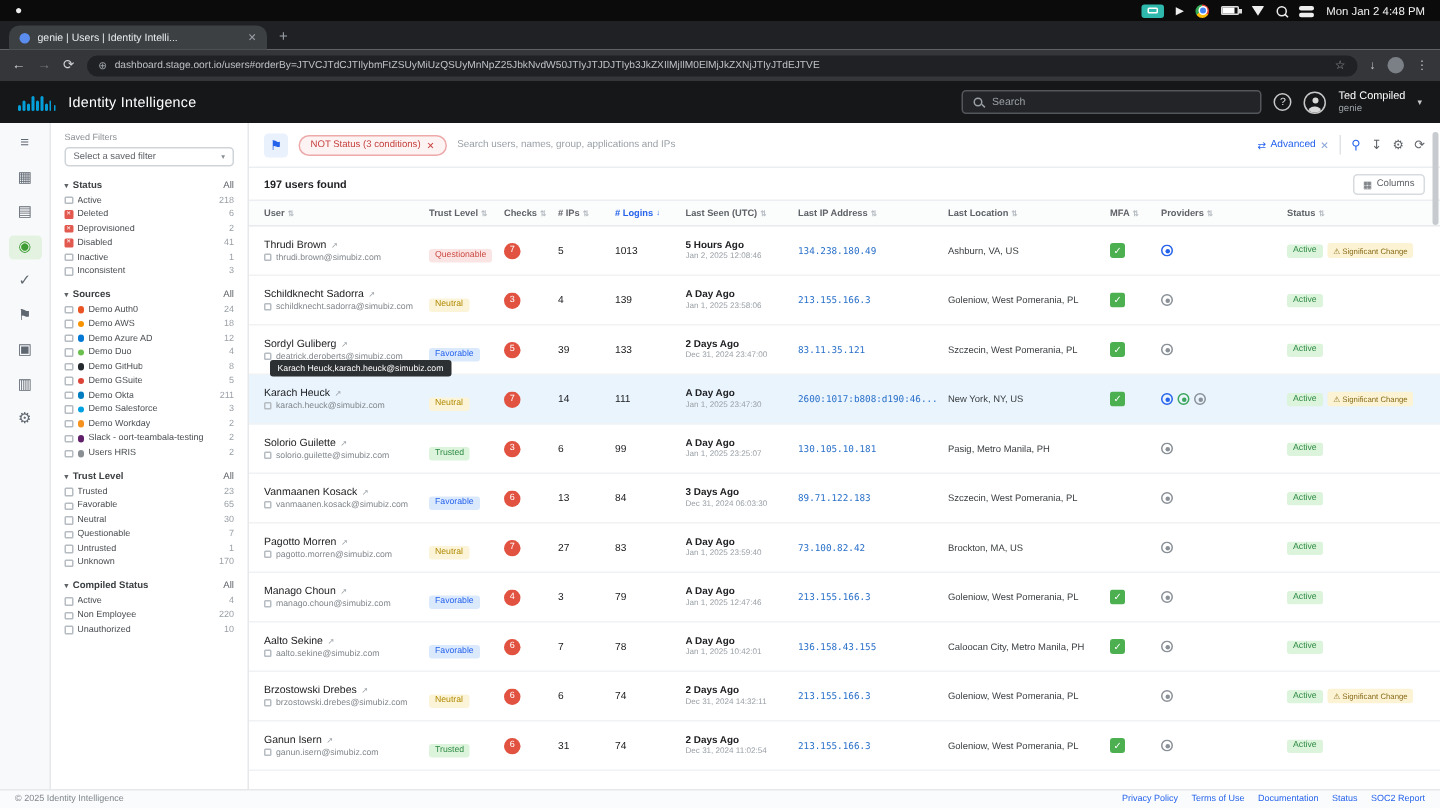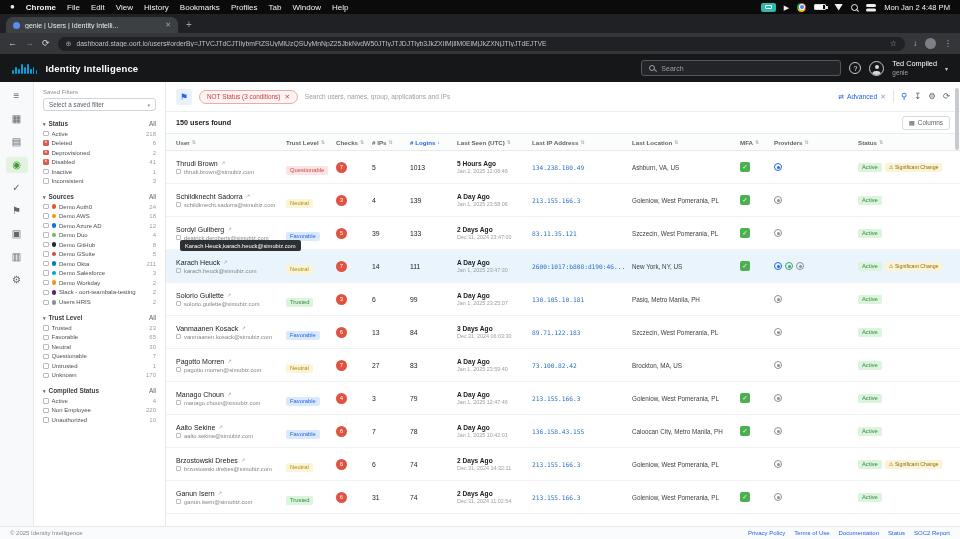--- a/index.html
+++ b/index.html
@@ -43,21 +43,21 @@
   .tune{font-size:7px;color:#9aa0a6;}
   .url{flex:1;white-space:nowrap;overflow:hidden;text-overflow:ellipsis;}
   .star{color:#9aa0a6;font-size:8px;}
   .ticon{font-size:8px;color:#c3c6ca;line-height:1;}
   .tavatar{width:11px;height:11px;border-radius:50%;background:#7b7f86;}
 
   
   .appheader{height:28px;background:#161719;display:flex;align-items:center;padding:0 12px;gap:8px;color:#fff;}
   .ciscobars{display:flex;align-items:flex-end;gap:1.4px;height:11px;}
   .ciscobars i{width:1.6px;background:#049fd9;display:block;border-radius:1px;}
-  .brand{font-size:9.5px;font-weight:bold;letter-spacing:.2px;text-align:center;}
+  .brand{font-size:9.5px;font-weight:normal;letter-spacing:.2px;text-align:center;}
   .ah-spacer{flex:1;}
   .hsearch{width:200px;height:16px;border:1px solid #53565a;border-radius:3px;background:#222427;display:flex;align-items:center;gap:6px;padding:0 7px;color:#9aa0a6;font-size:7px;}
   .magd{position:relative;width:6px;height:6px;border:1.1px solid #9aa0a6;border-radius:50%;flex:none;}
   .magd::after{content:'';position:absolute;right:-2.3px;bottom:-1.3px;width:3px;height:1.1px;background:#9aa0a6;transform:rotate(45deg);}
   .help{width:12px;height:12px;border:1px solid #c8c8c8;border-radius:50%;display:flex;align-items:center;justify-content:center;font-size:7px;color:#e8e8e8;}
   .avatar2{position:relative;width:15px;height:15px;border:1px solid #c8c8c8;border-radius:50%;overflow:hidden;flex:none;}
   .avatar2 .head{position:absolute;left:50%;top:3px;width:4.5px;height:4.5px;margin-left:-2.25px;border-radius:50%;background:#d8d8d8;}
   .avatar2 .body{position:absolute;left:50%;bottom:-1px;width:9px;height:5px;margin-left:-4.5px;border-radius:4px 4px 0 0;background:#d8d8d8;}
   .ublock{line-height:1.15;}
   .uname{font-size:7.3px;}
@@ -135,32 +135,20 @@
 
   .footer{height:13px;background:#fafbfc;border-top:1px solid #e6e8ea;display:flex;align-items:center;padding:0 10px;font-size:6px;color:#80868b;}
   .flinks{margin-left:auto;display:flex;gap:9px;}
   .flink{color:#2563eb;}
 </style>
 </head>
 <body>
 
 <div class="menubar">
   <span class="mb-glyph" style="font-size:8px;">●</span>
-  <span style="display:flex;gap:11px;">
-      <span class="mi bold">Chrome</span>
-      <span class="mi">File</span>
-      <span class="mi">Edit</span>
-      <span class="mi">View</span>
-      <span class="mi">History</span>
-      <span class="mi">Bookmarks</span>
-      <span class="mi">Profiles</span>
-      <span class="mi">Tab</span>
-      <span class="mi">Window</span>
-      <span class="mi">Help</span>
-    </span>
   <span class="mb-spacer"></span>
   <span class="mb-status">
     <span class="screenpill">
         <i></i>
       </span>
     <span class="mb-glyph">▶</span>
     <span class="chromelogo">
         <i></i>
       </span>
     <span class="bat">
@@ -452,21 +440,21 @@
         <span style="color:#8aa6d8;">✕</span>
       </span>
       <span class="vdiv"></span>
       <span class="mic blue">⚲</span>
       <span class="mic">↧</span>
       <span class="mic">⚙</span>
       <span class="mic">⟳</span>
     </div>
 
     <div class="results">
-      <span class="rcount">150 users found</span>
+      <span class="rcount">197 users found</span>
       <span class="colbtn">
         <span>▦</span>
         <span>Columns</span>
       </span>
     </div>
 
     <div class="thead" id="thead">
         <div class="th">
           <span>User</span>
           <span class="arr">⇅</span>

